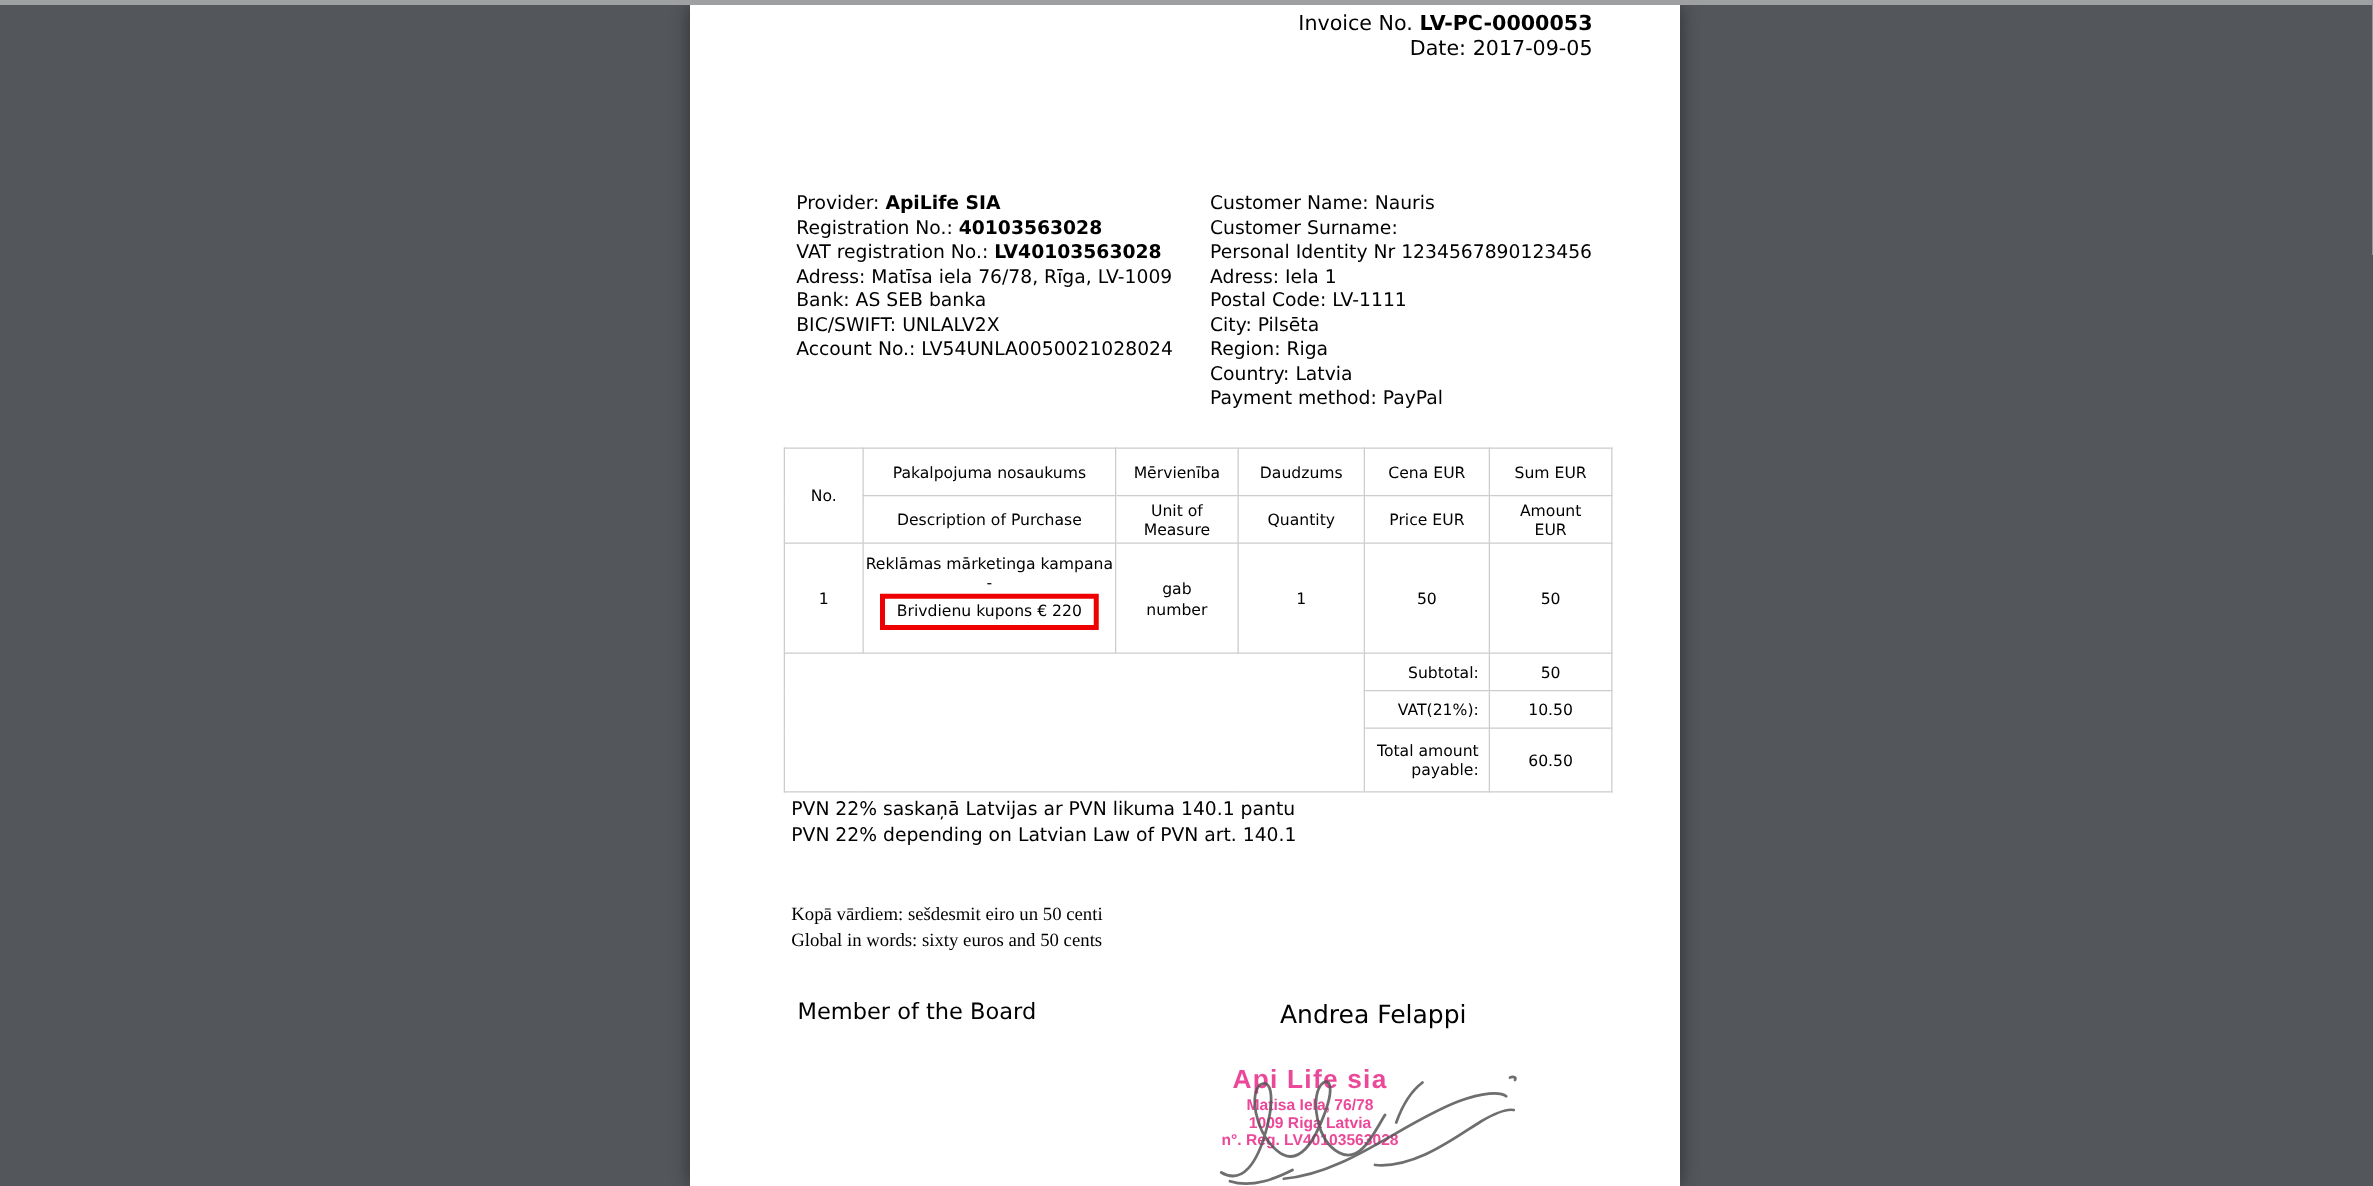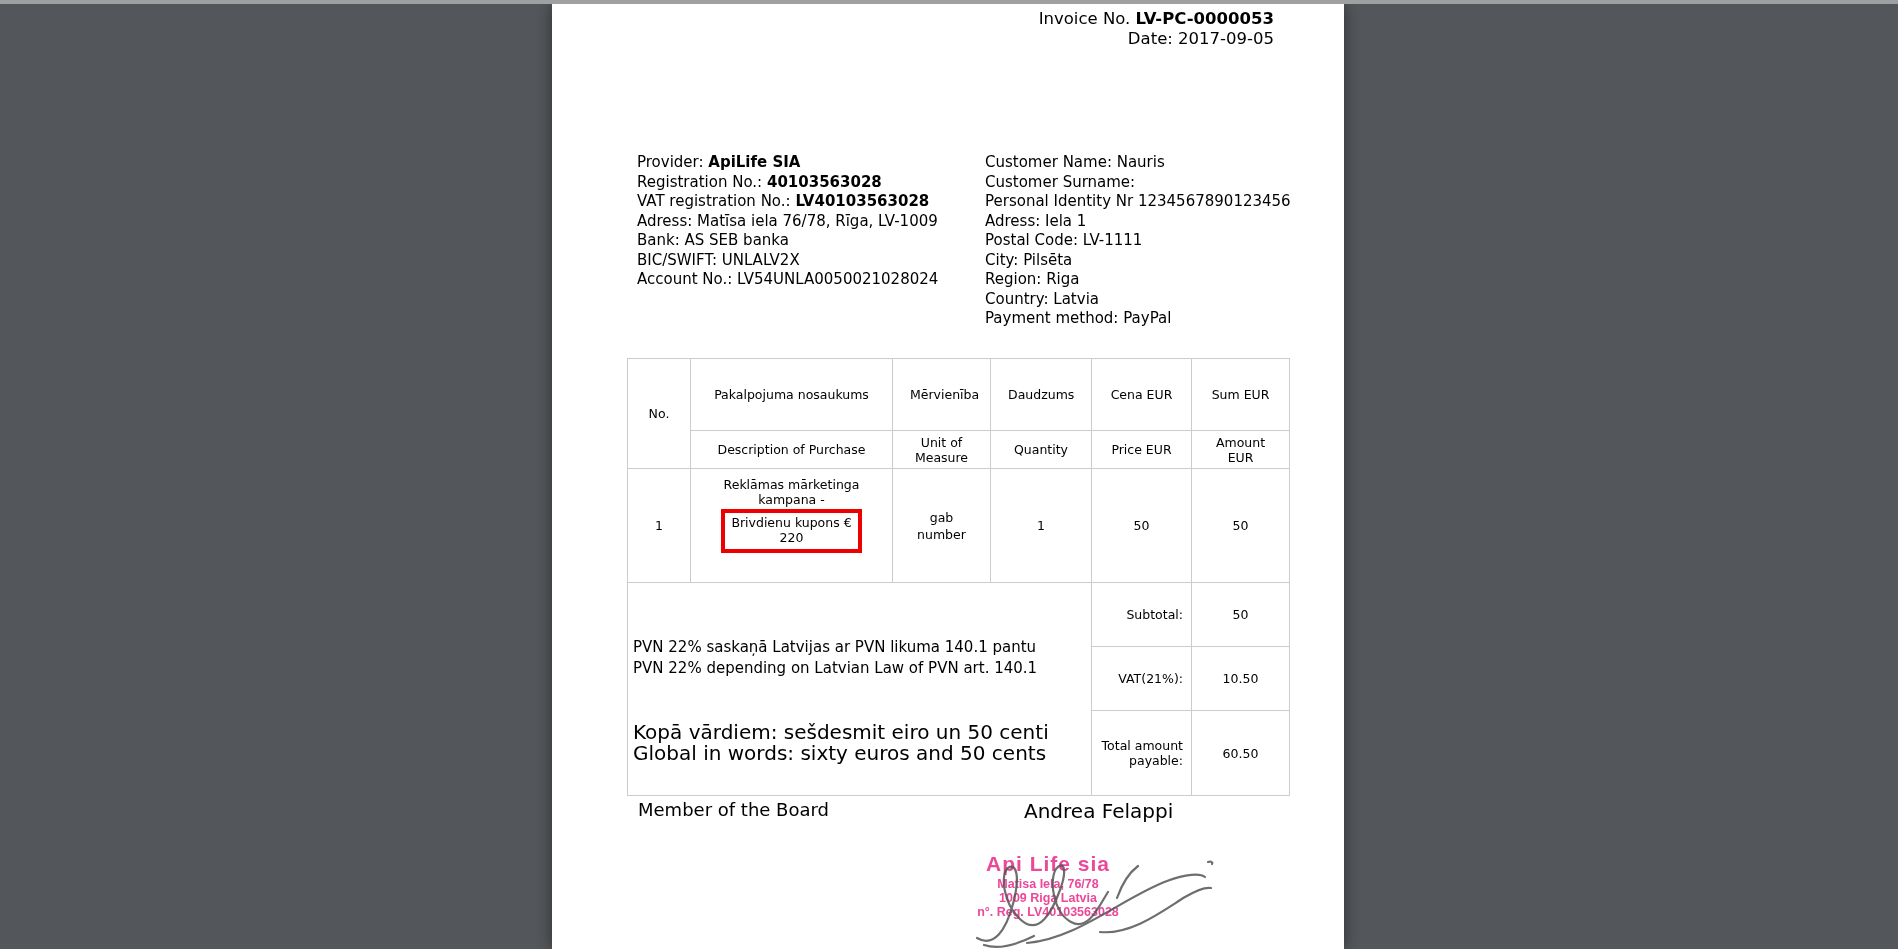--- a/index.html
+++ b/index.html
@@ -16,41 +16,41 @@
   .logo-api{font-size:40px;}
   .logo-life{font-size:86px;letter-spacing:-2px;}
   .waves{position:absolute;left:2px;top:6px;}
 
   
   .inv-meta{position:absolute;top:5px;right:70px;text-align:right;font-size:16.5px;line-height:20px;}
   .inv-meta b{font-weight:700;margin-top:36px;}
 
   
   .provider{position:absolute;left:85px;top:149px;font-size:15px;line-height:19.5px;}
-  .customer{position:absolute;left:416px;top:149px;font-size:15px;line-height:19.5px;margin-left:17px;}
+  .customer{position:absolute;left:416px;top:149px;font-size:15px;line-height:19.5px;}
   .addr-line b{font-weight:700;}
 
   
   .inv-table{position:absolute;left:75px;top:354px;width:662px;border-collapse:collapse;
              table-layout:fixed;font-size:12.5px;color:#000;}
-  .inv-table td{border:1px solid #cccccc;text-align:center;vertical-align:middle;padding:17px;}
+  .inv-table td{border:1px solid #cccccc;text-align:center;vertical-align:middle;padding:0;}
   .h1 td{height:37px;}
   .h2 td{height:37px;padding:0 10px;}
   .item td{height:79px;}
   .desc-cell{vertical-align:top !important;padding-top:8px !important;}
   .redbox{display:block;margin:2px 13px 0 13px;border:4px solid #ee0000;padding:2px 0 4px 0;}
   .unit-top{margin-bottom:2px;}
   .srow td{height:29px;}
   .total-row td{height:50px;}
   .slabel{text-align:right !important;padding:0 8px !important;}
   .empty-cell{border:none !important;border-left:1px solid #cccccc !important;border-bottom:1px solid #cccccc !important;}
 
   
   .rules{position:absolute;left:81px;top:633px;font-size:15px;line-height:21px;}
-  .words{position:absolute;left:81px;top:718px;font-size:20px;line-height:21px;}
+  .words{position:absolute;left:81px;top:718px;font-size:15px;line-height:21px;font-family:Liberation Serif, serif;}
 
   
   .board-label{position:absolute;left:86px;top:795px;font-size:18px;}
   .signer-name{position:absolute;left:472px;top:795px;font-size:20px;}
   .stamp{position:absolute;left:376px;top:847px;width:240px;text-align:center;color:#ec4899;}
   .stamp-company{font-family:"Liberation Sans",sans-serif;font-size:21px;font-weight:600;letter-spacing:1px;line-height:26px;}
   .stamp-line{font-family:"Liberation Sans",sans-serif;font-size:12.5px;font-weight:700;line-height:14px;}
   .sig-svg{position:absolute;left:420px;top:838px;z-index:4;}
 </style>
 </head>

